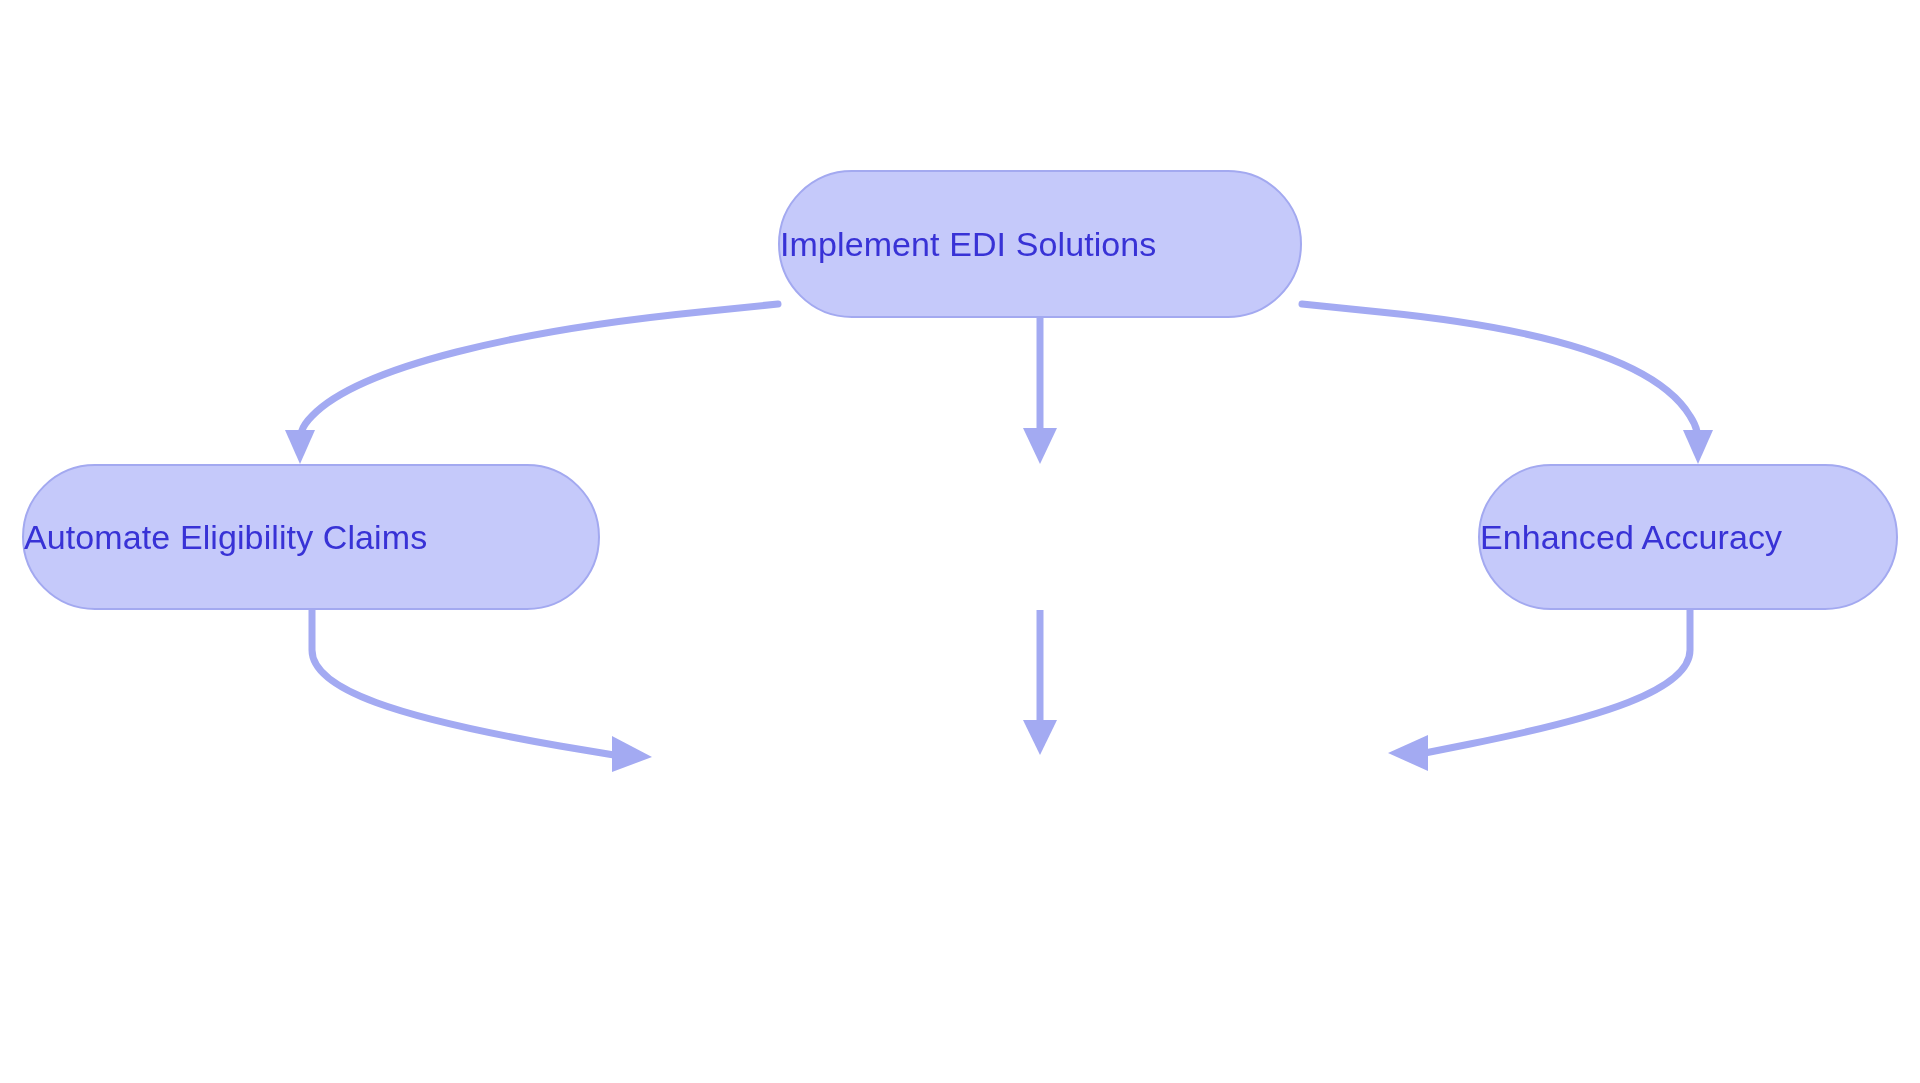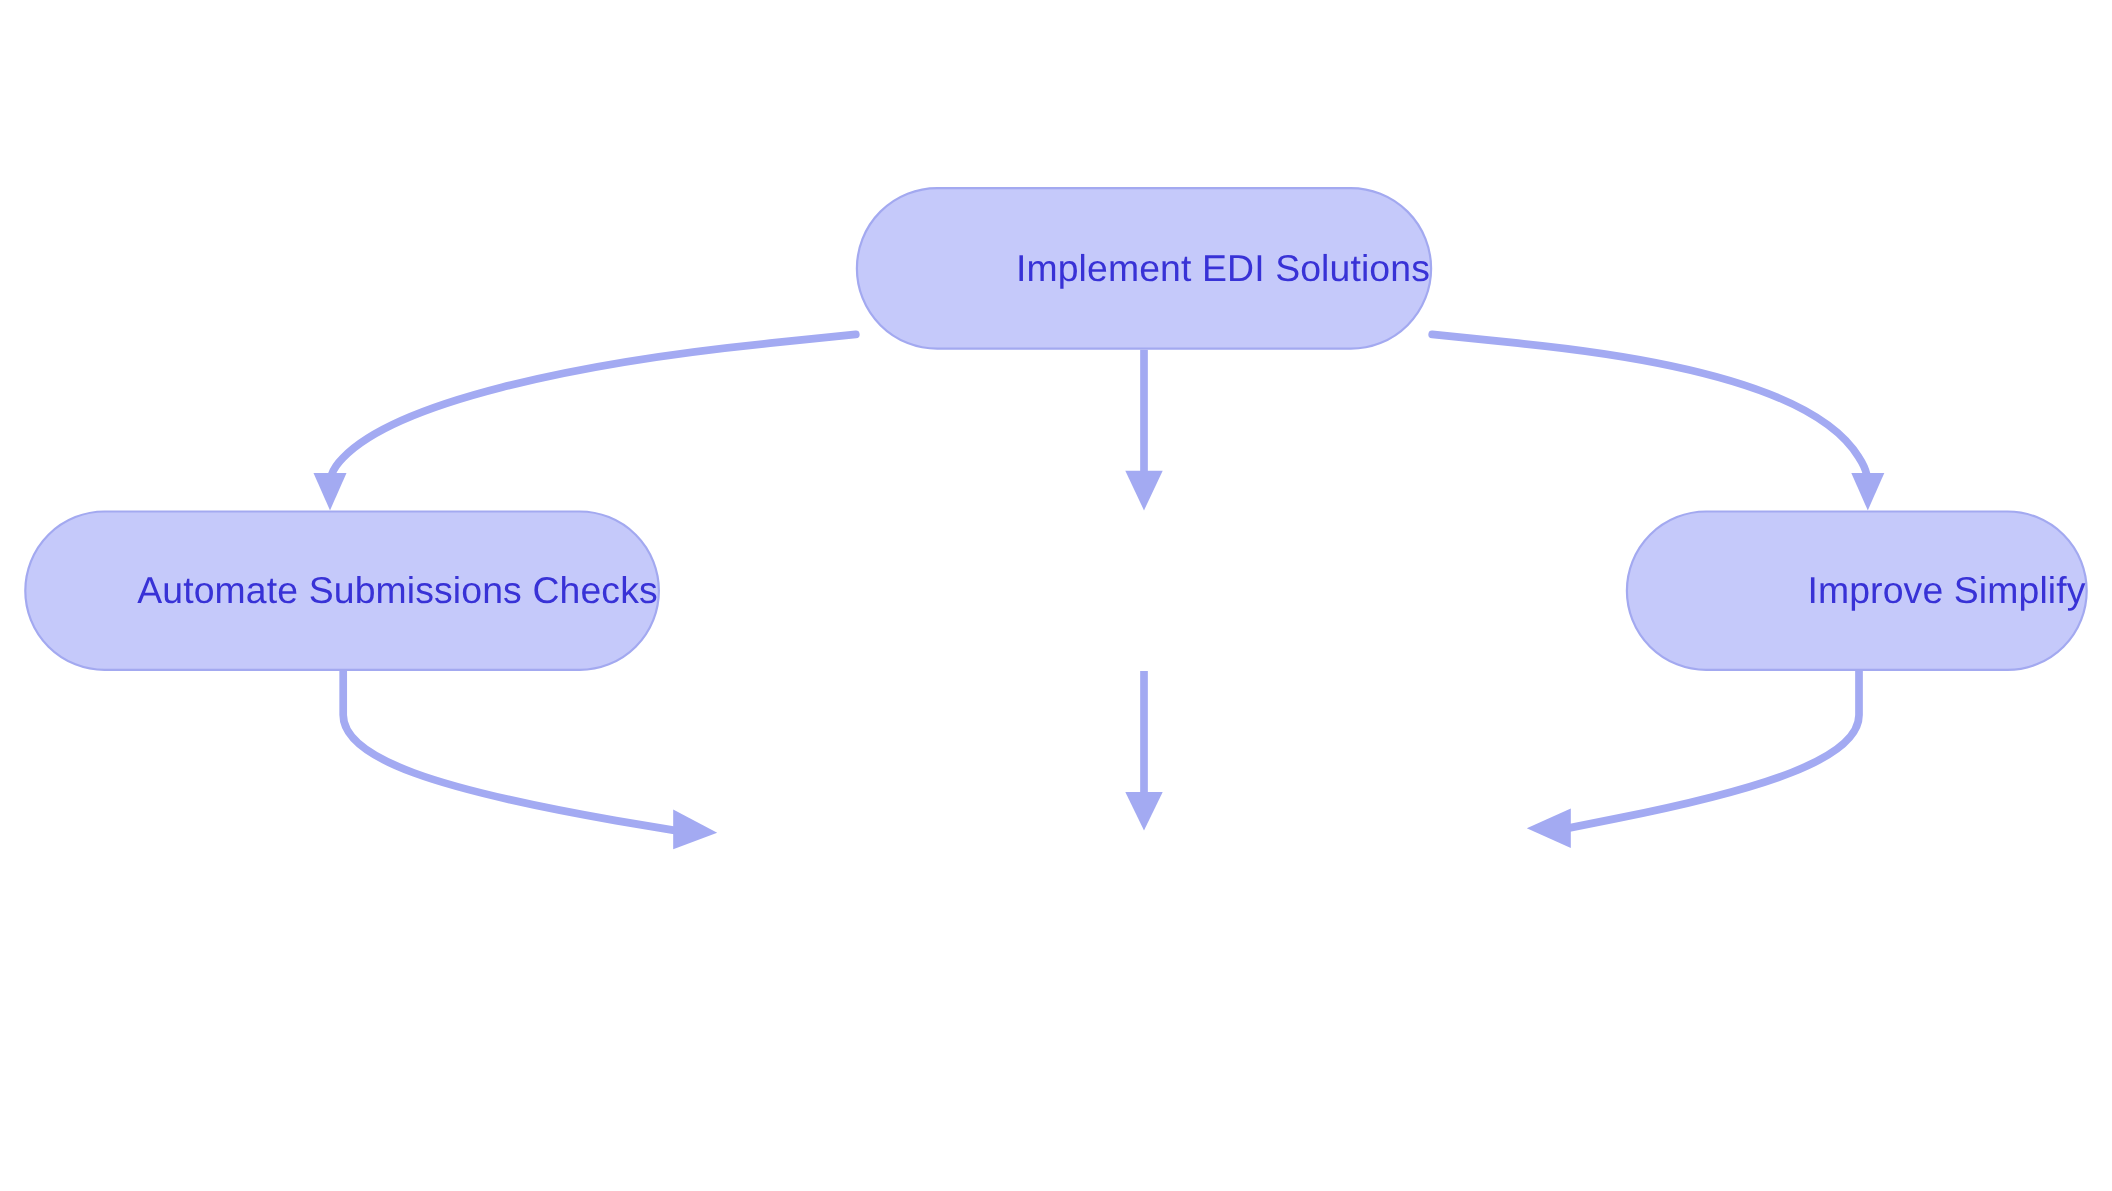--- a/index.html
+++ b/index.html
@@ -27,21 +27,21 @@
     pointer-events: none;
   }
   .node {
     position: absolute;
     box-sizing: border-box;
     background: #c5c9fa;
     border: 2px solid #a3a9f0;
     border-radius: 999px;
     display: flex;
     align-items: center;
-    justify-content: flex-end;
+    justify-content: flex-start;
     color: #3832d6;
     font-family: "Liberation Sans", sans-serif;
     font-size: 34px;
     font-weight: 400;
     letter-spacing: 0.1px;
     line-height: 1;
     white-space: nowrap;
     text-align: center;
   }
   .node-label {
@@ -115,22 +115,22 @@
       <path d="M 1690 610 L 1690 650 C 1690 690 1600 718 1470 744 L 1420 754" fill="none" stroke="#a3aaf2" stroke-width="7" stroke-linecap="round"></path>
       <polygon points="1428,735 1428,771 1388,753" fill="#a3aaf2"></polygon>
     </g>
   </svg>
 
   <div class="node" id="node-root">
     <span class="node-label">Implement EDI Solutions</span>
   </div>
 
   <div class="node" id="node-eligibility">
-    <span class="node-label">Automate Submissions Checks</span>
+    <span class="node-label">Automate Eligibility Claims</span>
   </div>
 
 
   <div class="node" id="node-accuracy">
-    <span class="node-label">Improve Simplify</span>
+    <span class="node-label">Enhanced Accuracy</span>
   </div>
 
 
 </div>
 
 </body></html>

